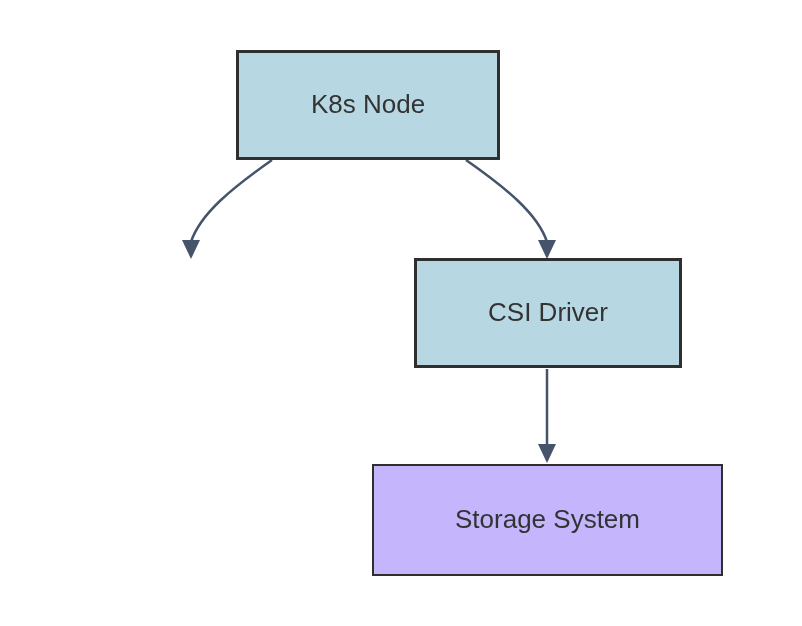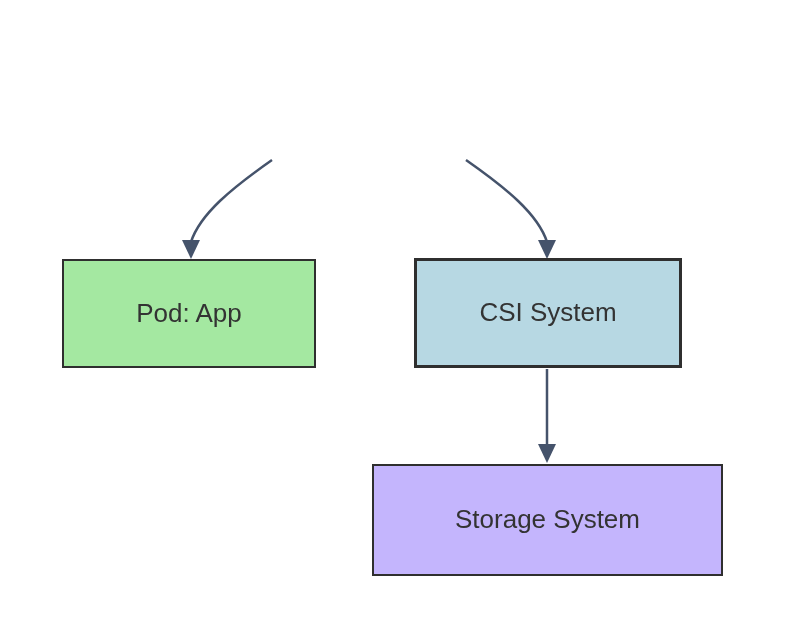--- a/index.html
+++ b/index.html
@@ -67,26 +67,26 @@
       <path class="edge-line" d="M 466 160 C 506 188 538 214 547 242" style="stroke: rgb(69, 83, 107);"></path>
       <polygon class="edge-head" points="538,240 556,240 547,259" style="fill: rgb(69, 83, 107);"></polygon>
     </g>
 
     <g>
       <path class="edge-line" d="M 547 369 L 547 446" style="stroke: rgb(69, 83, 107);"></path>
       <polygon class="edge-head" points="538,444 556,444 547,463" style="fill: rgb(69, 83, 107);"></polygon>
     </g>
   </svg>
 
-
-  <div class="node" style="left: 62px; top: 259px; width: 254px; height: 109px; background-color: rgb(164, 232, 161); border-color: rgb(47, 47, 47);">
-    <span class="node-label">Pod: App</span>
+  <div class="node thick" style="left: 236px; top: 50px; width: 264px; height: 110px; background-color: rgb(183, 216, 227); border-color: rgb(47, 47, 47);">
+    <span class="node-label">K8s Node</span>
   </div>
 
+
   <div class="node thick" style="left: 414px; top: 258px; width: 268px; height: 110px; background-color: rgb(183, 216, 227); border-color: rgb(47, 47, 47);">
-    <span class="node-label">CSI System</span>
+    <span class="node-label">CSI Driver</span>
   </div>
 
   <div class="node" style="left: 372px; top: 464px; width: 351px; height: 112px; background-color: #c4b5fd; border-color: rgb(47, 47, 47);">
     <span class="node-label">Storage System</span>
   </div>
 
 </div>
 
 </body></html>

